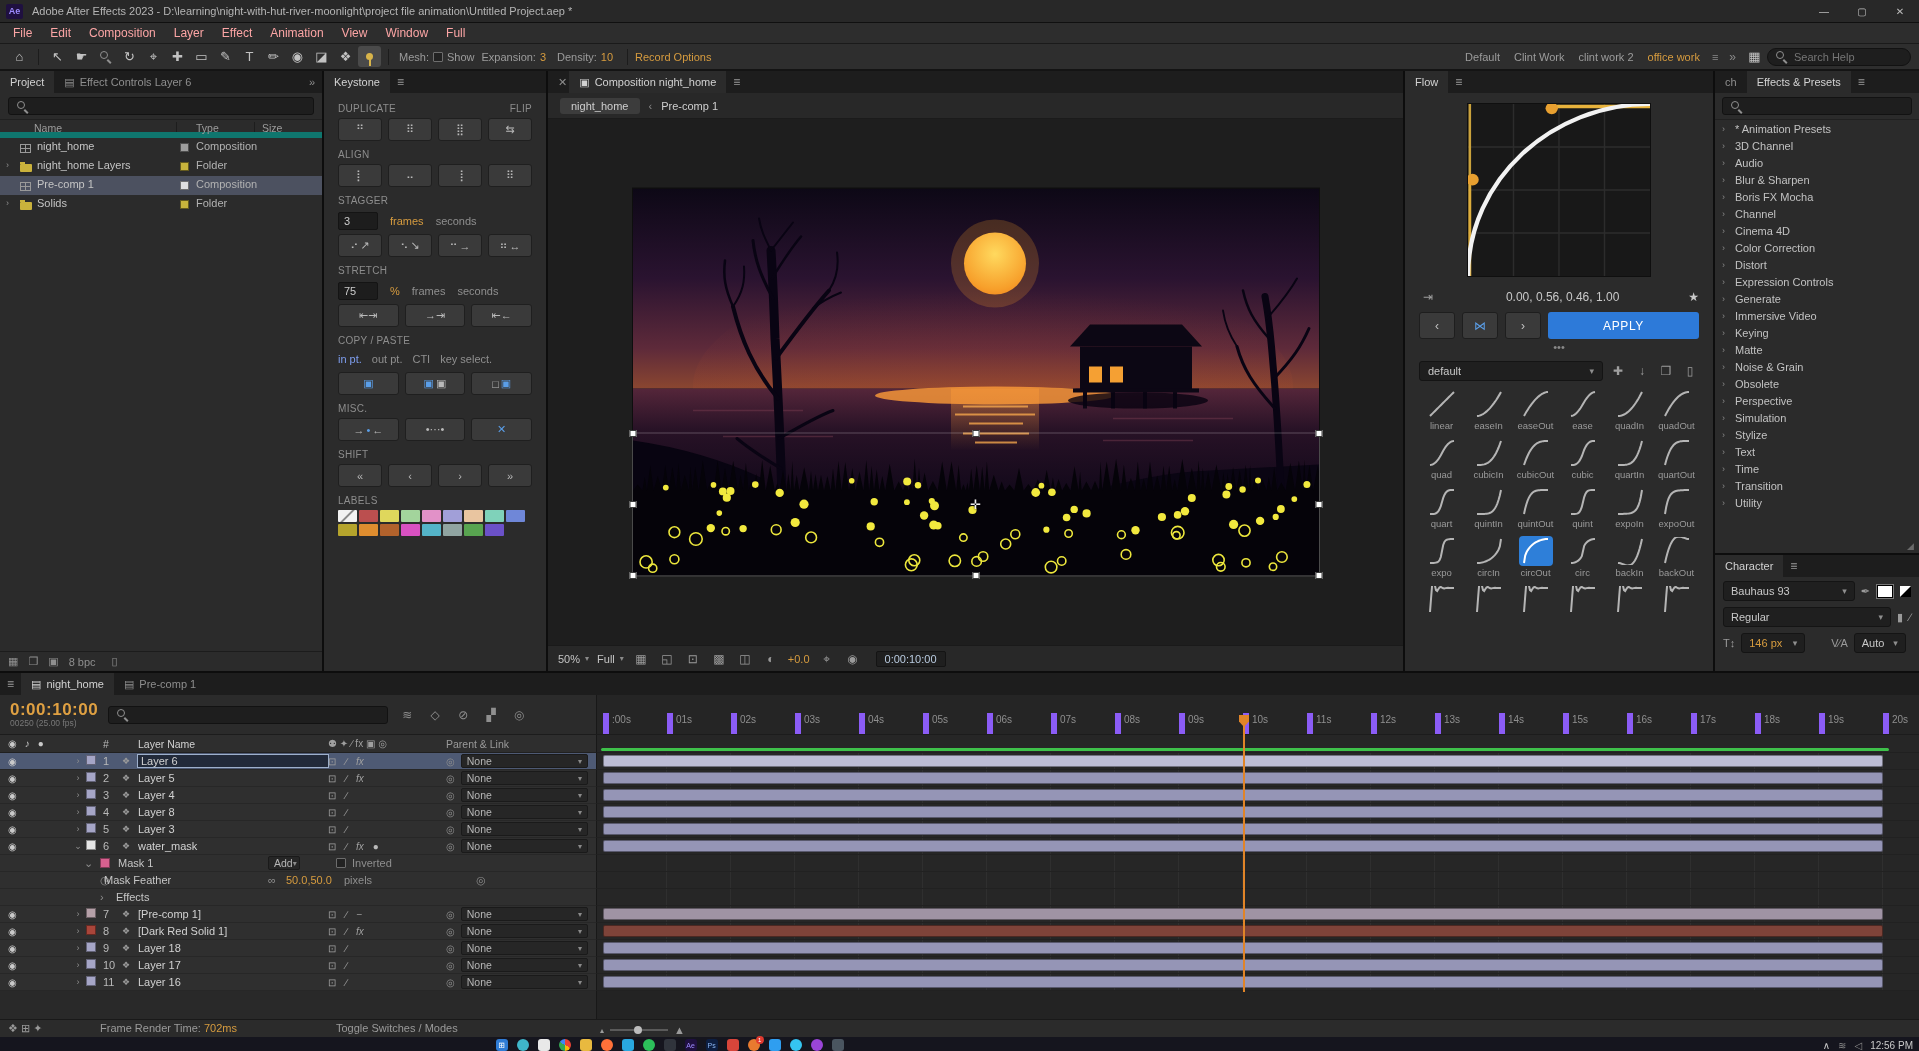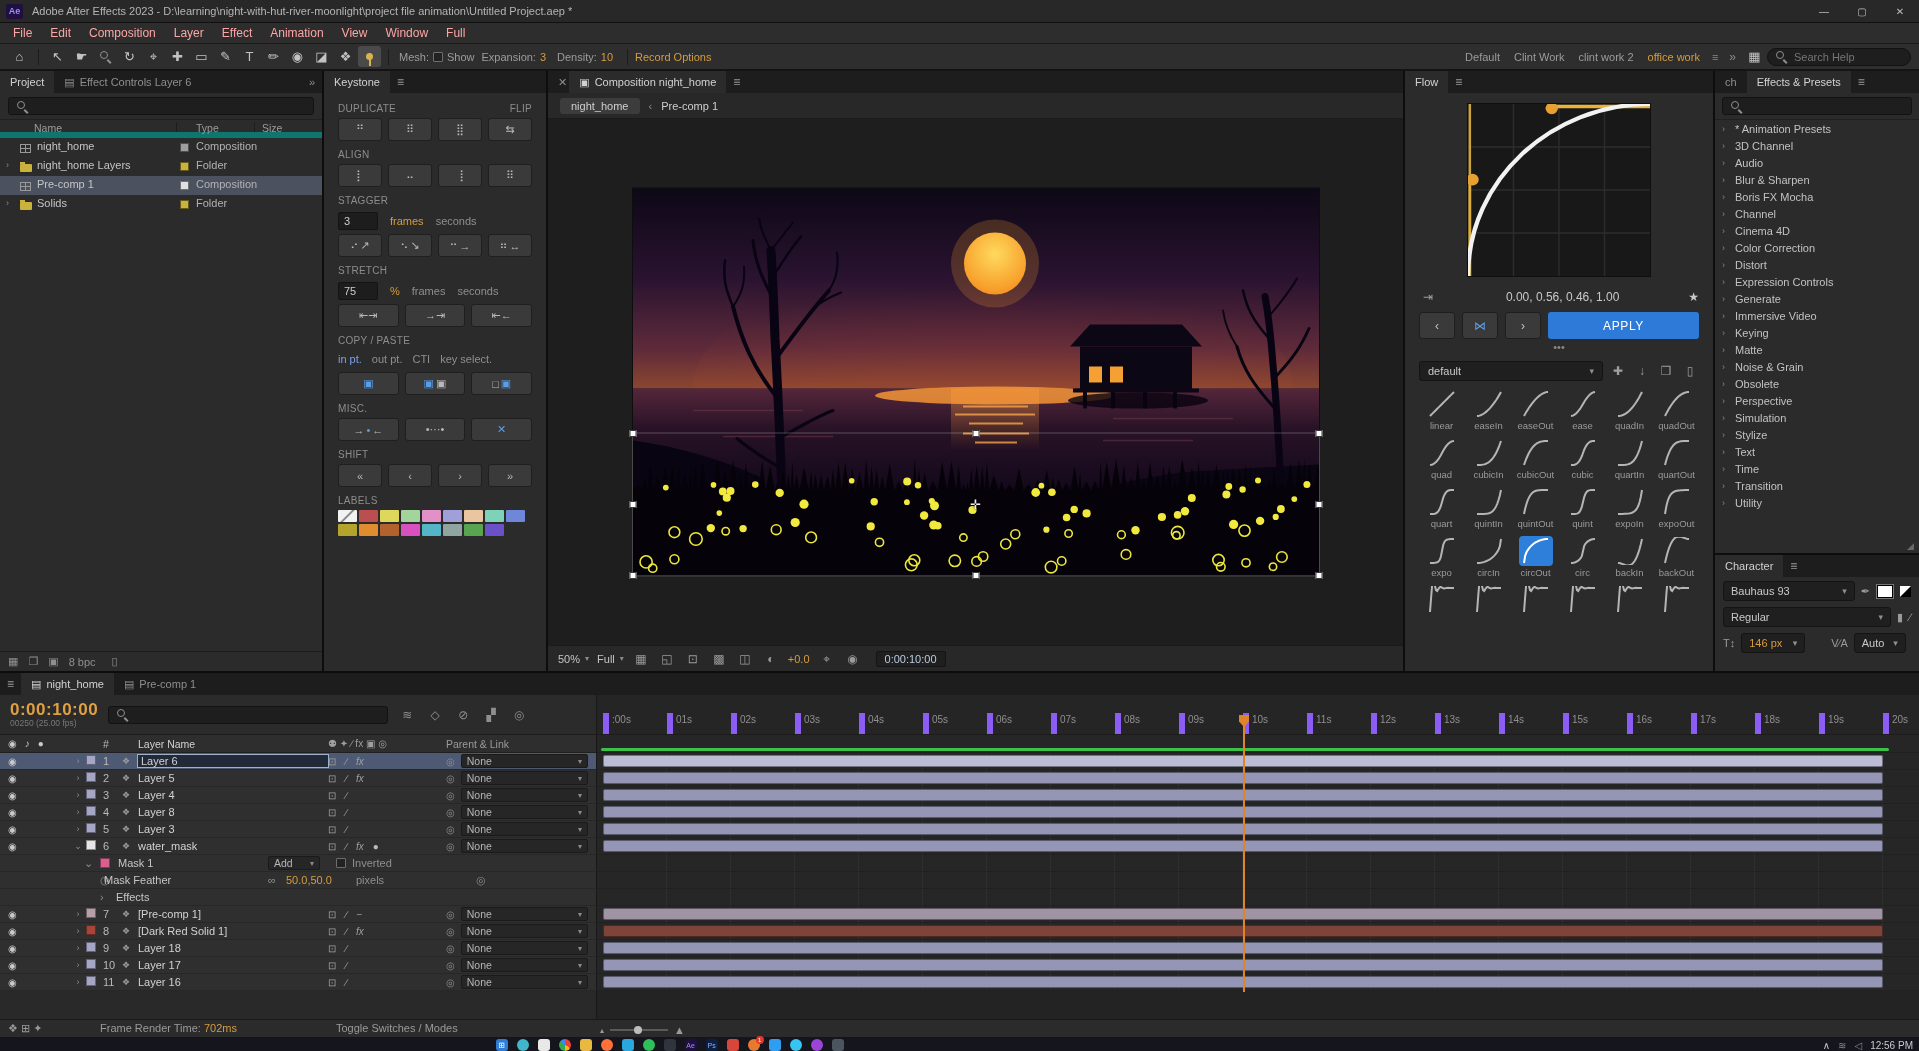--- a/index.html
+++ b/index.html
@@ -173,21 +173,21 @@
 .c-licon{flex:0 0 16px;color:#9a9a9a;font-size:9px}
 .c-name{flex:0 0 190px;white-space:nowrap;overflow:hidden;color:#d2d2d2}
 .c-sw{flex:0 0 118px;display:flex;gap:9px;color:#9f9f9f;font-size:10px;align-items:center}
 .c-sw .fx{font-style:italic}
 .matte-dot{display:none}
 .matte-dot.visible{display:inline;color:#b9b9b9}
 .c-parent{flex:1;display:flex;align-items:center;gap:6px;padding-right:8px;min-width:0}
 .pick{color:#8f8f8f;font-size:10px}
 .pdrop{flex:1;height:14px;background:#262626;border:1px solid #1a1a1a;border-radius:2px;display:flex;align-items:center;padding:0 5px;font-size:10.5px;color:#b5b5b5;min-width:0}
 .pdrop .caret{margin-left:auto;font-size:8px;color:#8a8a8a}
-.pdrop.w52{width:52px;flex:none;display:inline-flex;position:absolute;top:1px}
+.pdrop.w52{width:32px;flex:none;display:inline-flex;position:absolute;top:1px}
 .val{color:#d79c3f}
 .c-dim{color:#8f8f8f}
 .tl-fill{flex:1;display:flex}
 .tl-fill .fl{flex:0 0 597px;background:#292929;border-right:1px solid #181818}
 .tl-fill .fr{flex:1;background:#232323}
 .tl-bottom{height:18px;background:#2b2b2b;border-top:1px solid #191919;position:relative;font-size:11px;color:#9a9a9a;flex:0 0 auto}
 .tl-bottom .abs{position:absolute;top:2px}
 .zoomslider{display:flex;align-items:center;gap:6px}
 .ztrack{width:58px;height:2px;background:#5a5a5a;position:relative}
 .zthumb{position:absolute;left:24px;top:-3px;width:8px;height:8px;border-radius:50%;background:#bdbdbd}
@@ -1380,21 +1380,21 @@
           <span class="ap c-dim" style="left:352px">Inverted</span>
         </div>
         <div class="tl-track"></div>
       </div>
       <div class="tl-row">
         <div class="tl-left abs">
           <span class="ap c-dim" style="left:100px">◷</span>
           <span class="ap" style="left:104px">Mask Feather</span>
           <span class="ap c-dim" style="left:268px">∞</span>
           <span class="ap val" style="left:286px">50.0,50.0</span>
-          <span class="ap c-dim" style="left:356px">pixels</span>
+          <span class="ap c-dim" style="left:344px">pixels</span>
           <span class="ap c-dim" style="left:476px">◎</span>
         </div>
         <div class="tl-track"></div>
       </div>
       <div class="tl-row">
         <div class="tl-left abs">
           <span class="ap c-dim" style="left:100px">›</span>
           <span class="ap" style="left:116px">Effects</span>
         </div>
         <div class="tl-track"></div>

